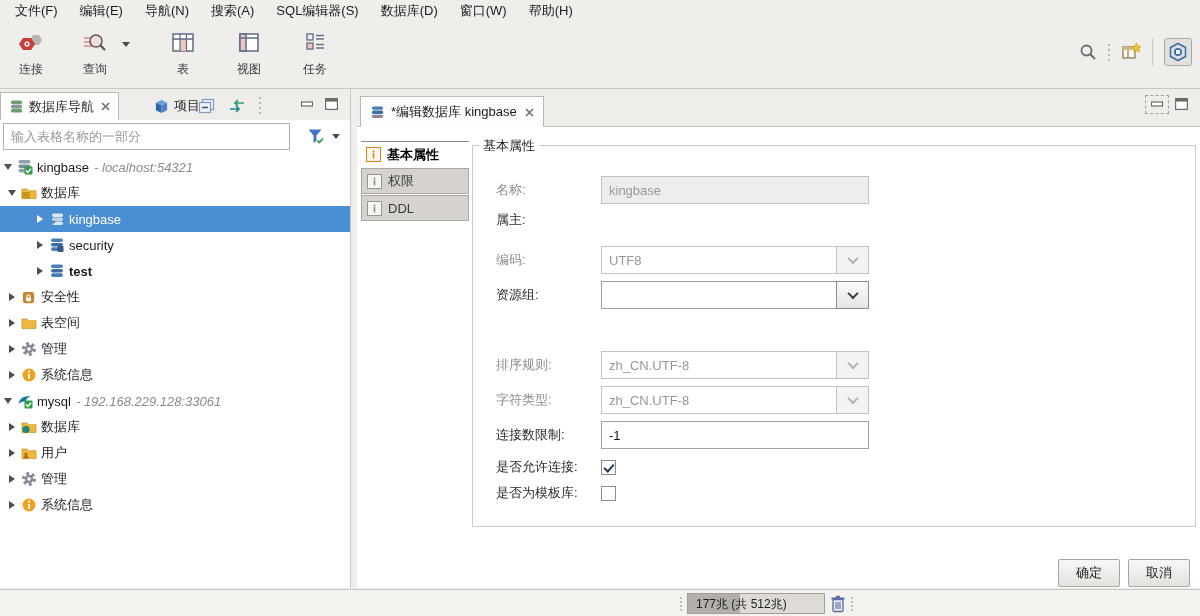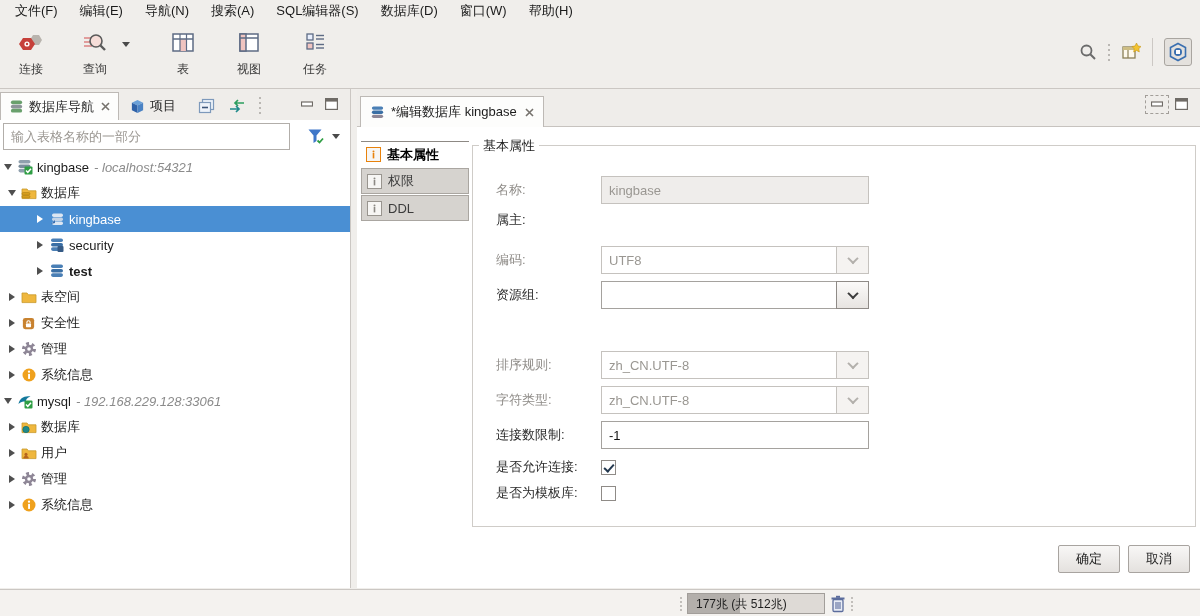--- a/index.html
+++ b/index.html
@@ -31,21 +31,21 @@
 .statusbar { position:absolute; left:0; right:0; bottom:0; height:27px; background:#f4f2ef;
   border-top:1px solid #cbc7c3; }
 .panel { background:#fff; position:absolute; }
 
 
 .navigator { top:89px; left:0; width:351px; bottom:28px; border-right:1px solid #cbc7c3; background:#fff; }
 .view-tabbar { position:relative; height:31px; background:#efedea; }
 .view-tab { position:absolute; top:3px; height:28px; display:flex; align-items:center; gap:5px;
   padding:0 8px; font-size:13px; color:#2a2a2a; }
 .view-tab.active { left:0; background:#fdfdfc; border:1px solid #bdb9b5; border-bottom:none; }
-.view-tab.inactive { left:122px; }
+.view-tab.inactive { left:146px; }
 .vt-close { display:flex; margin-left:2px; }
 .nav-tools { position:absolute; left:198px; top:8px; display:flex; align-items:center; gap:13px; }
 .win-btns { position:absolute; right:12px; top:9px; display:flex; align-items:center; gap:12px; }
 .filter-row { position:relative; height:34px; background:#fff; }
 .filter-input { position:absolute; left:3px; top:3px; width:287px; height:27px;
   border:1px solid #b2aeaa; font-size:13px; padding:0 7px; color:#222; background:#fff; }
 .filter-input::placeholder { color:#9c9893; }
 .filter-icons { position:absolute; right:10px; top:8px; display:flex; align-items:center; gap:7px; }
 
 
@@ -98,21 +98,21 @@
   transform:rotate(45deg) translate(-1px,-1px); }
 .combo.disabled .combo-text { color:#9a9792; border-color:#c5c2be; }
 .combo.disabled .combo-btn { background:#f5f3f1; border-color:#c5c2be; }
 .combo.disabled .chev { border-color:#b3b0ac; }
 .checkbox { width:15px; height:15px; border:1px solid #8f8b87; background:#fff; position:relative; display:inline-block; }
 .checkbox.checked::after { content:""; position:absolute; left:2px; top:3px; width:8px; height:4px;
   border-left:2px solid #23384e; border-bottom:2px solid #23384e; transform:rotate(-48deg); }
 .dlg-btns { position:absolute; right:10px; top:418px; display:flex; gap:8px; }
 .btn { min-width:62px; height:28px; border:1px solid #a8a4a0; border-radius:2px;
   background:linear-gradient(#f8f7f6,#e4e1de); font-size:13px; color:#1c1c1c;
-  display:flex; align-items:center; justify-content:center; padding:0 12px; }
+  display:flex; align-items:center; justify-content:center; padding:0 12px;margin-top:14px; }
 
 
 .heap-wrap { position:absolute; left:680px; top:3px; display:flex; align-items:center; gap:5px; }
 .handle { display:flex; flex-direction:column; gap:2px; }
 .handle i { width:2px; height:2px; background:#b2aeaa; border-radius:50%; }
 .heap { position:relative; width:138px; height:21px; border:1px solid #a29e9a; background:#dedad6;
   font-size:12px; color:#1e1e1e; overflow:hidden; }
 .heap-fill { position:absolute; left:0; top:0; bottom:0; width:52px; background:#b3afab; }
 .heap-text { position:absolute; left:8px; top:0; line-height:20px; white-space:nowrap; }
 
@@ -381,39 +381,39 @@
         </svg>
       </span>
       <span class="tlabel bold">test</span>
     </div>
 
     <div class="trow lvl2">
       <span class="exp">
           <span class="tri-r"></span>
         </span>
       <span class="ticon icn">
-        <svg width="16" height="16" viewBox="0 0 16 16">
-          <path d="M1 4 h5 l1.4 1.8 H15 V13.6 H1 Z" fill="#efb73e" stroke="#c8992b" stroke-width="0.8"></path>
-        </svg>
-      </span>
-      <span class="tlabel">表空间</span>
-    </div>
-
-    <div class="trow lvl2">
-      <span class="exp">
-          <span class="tri-r"></span>
-        </span>
-      <span class="ticon icn">
         <svg width="15" height="15" viewBox="0 0 16 16">
           <rect x="2" y="2" width="12" height="12" rx="2.5" fill="#c8822f"></rect>
           <path d="M6.3 8 V6.7 a1.7 1.7 0 0 1 3.4 0 V8" stroke="#fff" stroke-width="1.2" fill="none"></path>
           <rect x="5.3" y="8" width="5.4" height="4" rx="0.7" fill="#fff"></rect>
         </svg>
       </span>
       <span class="tlabel">安全性</span>
+    </div>
+
+    <div class="trow lvl2">
+      <span class="exp">
+          <span class="tri-r"></span>
+        </span>
+      <span class="ticon icn">
+        <svg width="16" height="16" viewBox="0 0 16 16">
+          <path d="M1 4 h5 l1.4 1.8 H15 V13.6 H1 Z" fill="#efb73e" stroke="#c8992b" stroke-width="0.8"></path>
+        </svg>
+      </span>
+      <span class="tlabel">表空间</span>
     </div>
 
     <div class="trow lvl2">
       <span class="exp">
           <span class="tri-r"></span>
         </span>
       <span class="ticon icn">
         <svg width="16" height="16" viewBox="0 0 16 16">
           <circle cx="8" cy="8" r="5" fill="none" stroke="#8e8696" stroke-width="4" stroke-dasharray="2.6 2.5"></circle>
           <circle cx="8" cy="8" r="4.2" fill="#8e8696"></circle>

